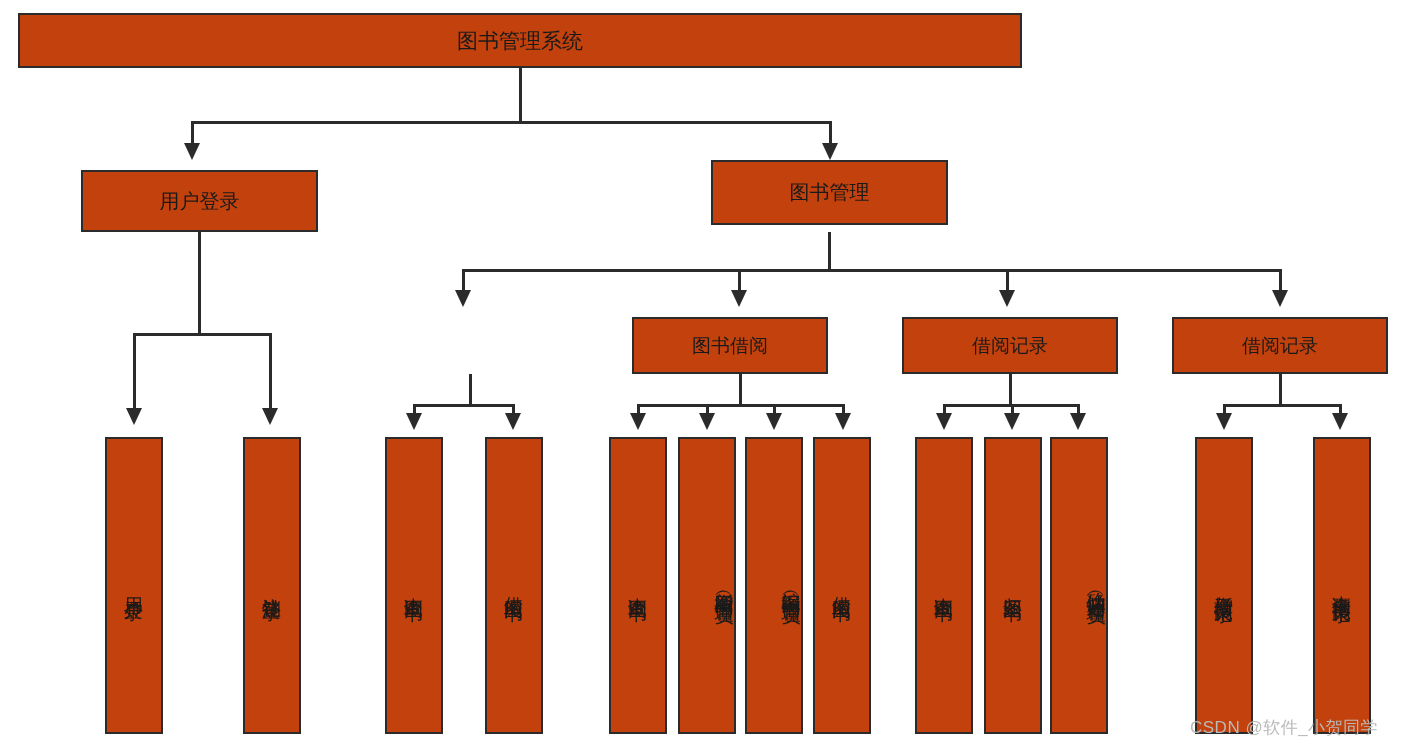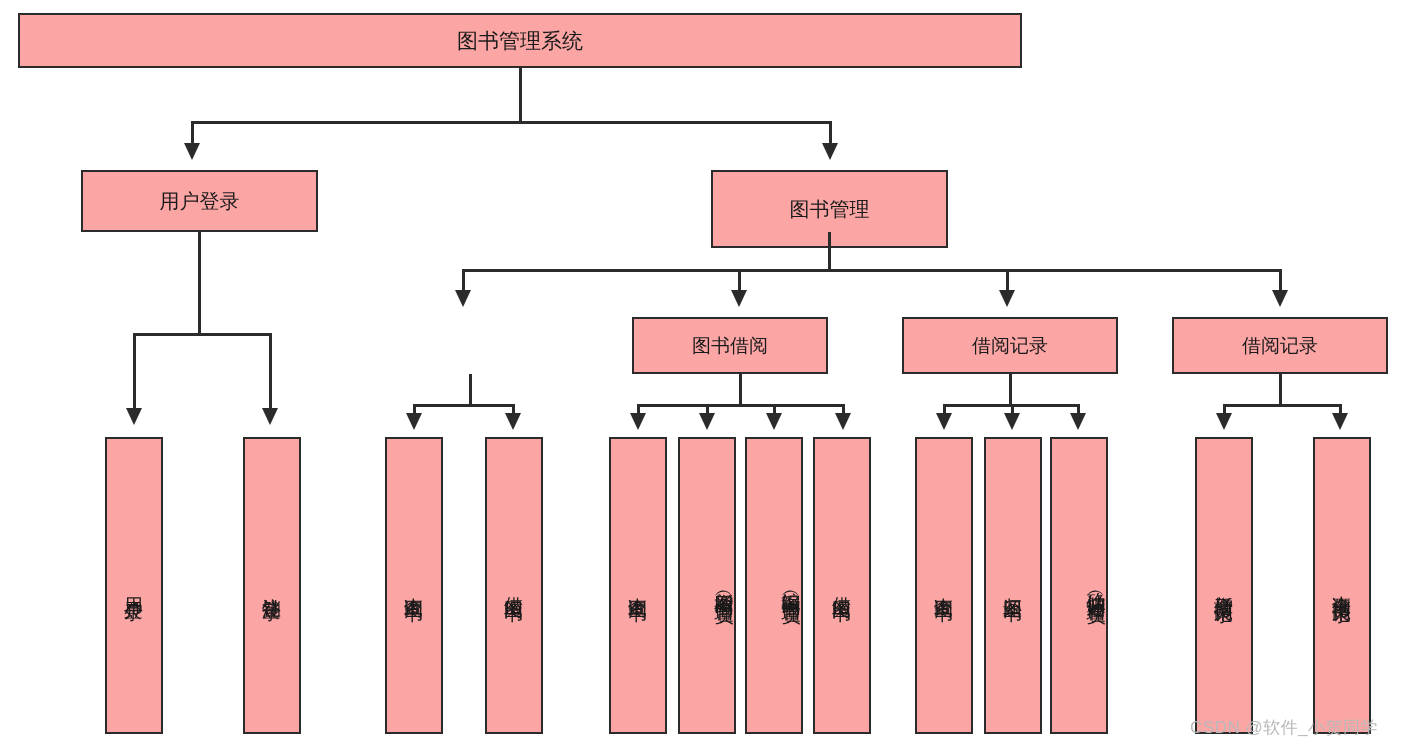--- a/index.html
+++ b/index.html
@@ -14,21 +14,21 @@
     position: relative;
     width: 1405px;
     height: 747px;
     background: #ffffff;
     overflow: hidden;
   }
   .node {
     position: absolute;
     box-sizing: border-box;
     border: 2px solid #2b2b2b;
-    background: #fca5a5;
+    background: #c2410c;
     display: flex;
     align-items: center;
     justify-content: center;
     color: #1a1a1a;
   }
   .node.root {
     font-size: 21px;
   }
   .node.lvl2 {
     font-size: 20px;
@@ -89,21 +89,21 @@
   <div class="edge v" style="left:191px; top:121px; width:3px; height:26px;"></div>
   <div class="arrow" style="left:184px; top:143px;"></div>
 
   <div class="edge v" style="left:829px; top:121px; width:3px; height:26px;"></div>
   <div class="arrow" style="left:822px; top:143px;"></div>
 
   <div class="node lvl2" style="left:81px; top:170px; width:237px; height:62px;">
     <span>用户登录</span>
   </div>
 
-  <div class="node lvl2" style="left:711px; top:170px; width:237px; height:78px;">
+  <div class="node lvl2" style="left:711px; top:160px; width:237px; height:65px;">
     <span>图书管理</span>
   </div>
 
   <div class="edge v" style="left:198px; top:232px; width:3px; height:104px;"></div>
   <div class="edge h" style="left:133px; top:333px; width:139px; height:3px;"></div>
   <div class="edge v" style="left:133px; top:333px; width:3px; height:78px;"></div>
   <div class="arrow" style="left:126px; top:408px;"></div>
   <div class="edge v" style="left:269px; top:333px; width:3px; height:78px;"></div>
   <div class="arrow" style="left:262px; top:408px;"></div>
 

